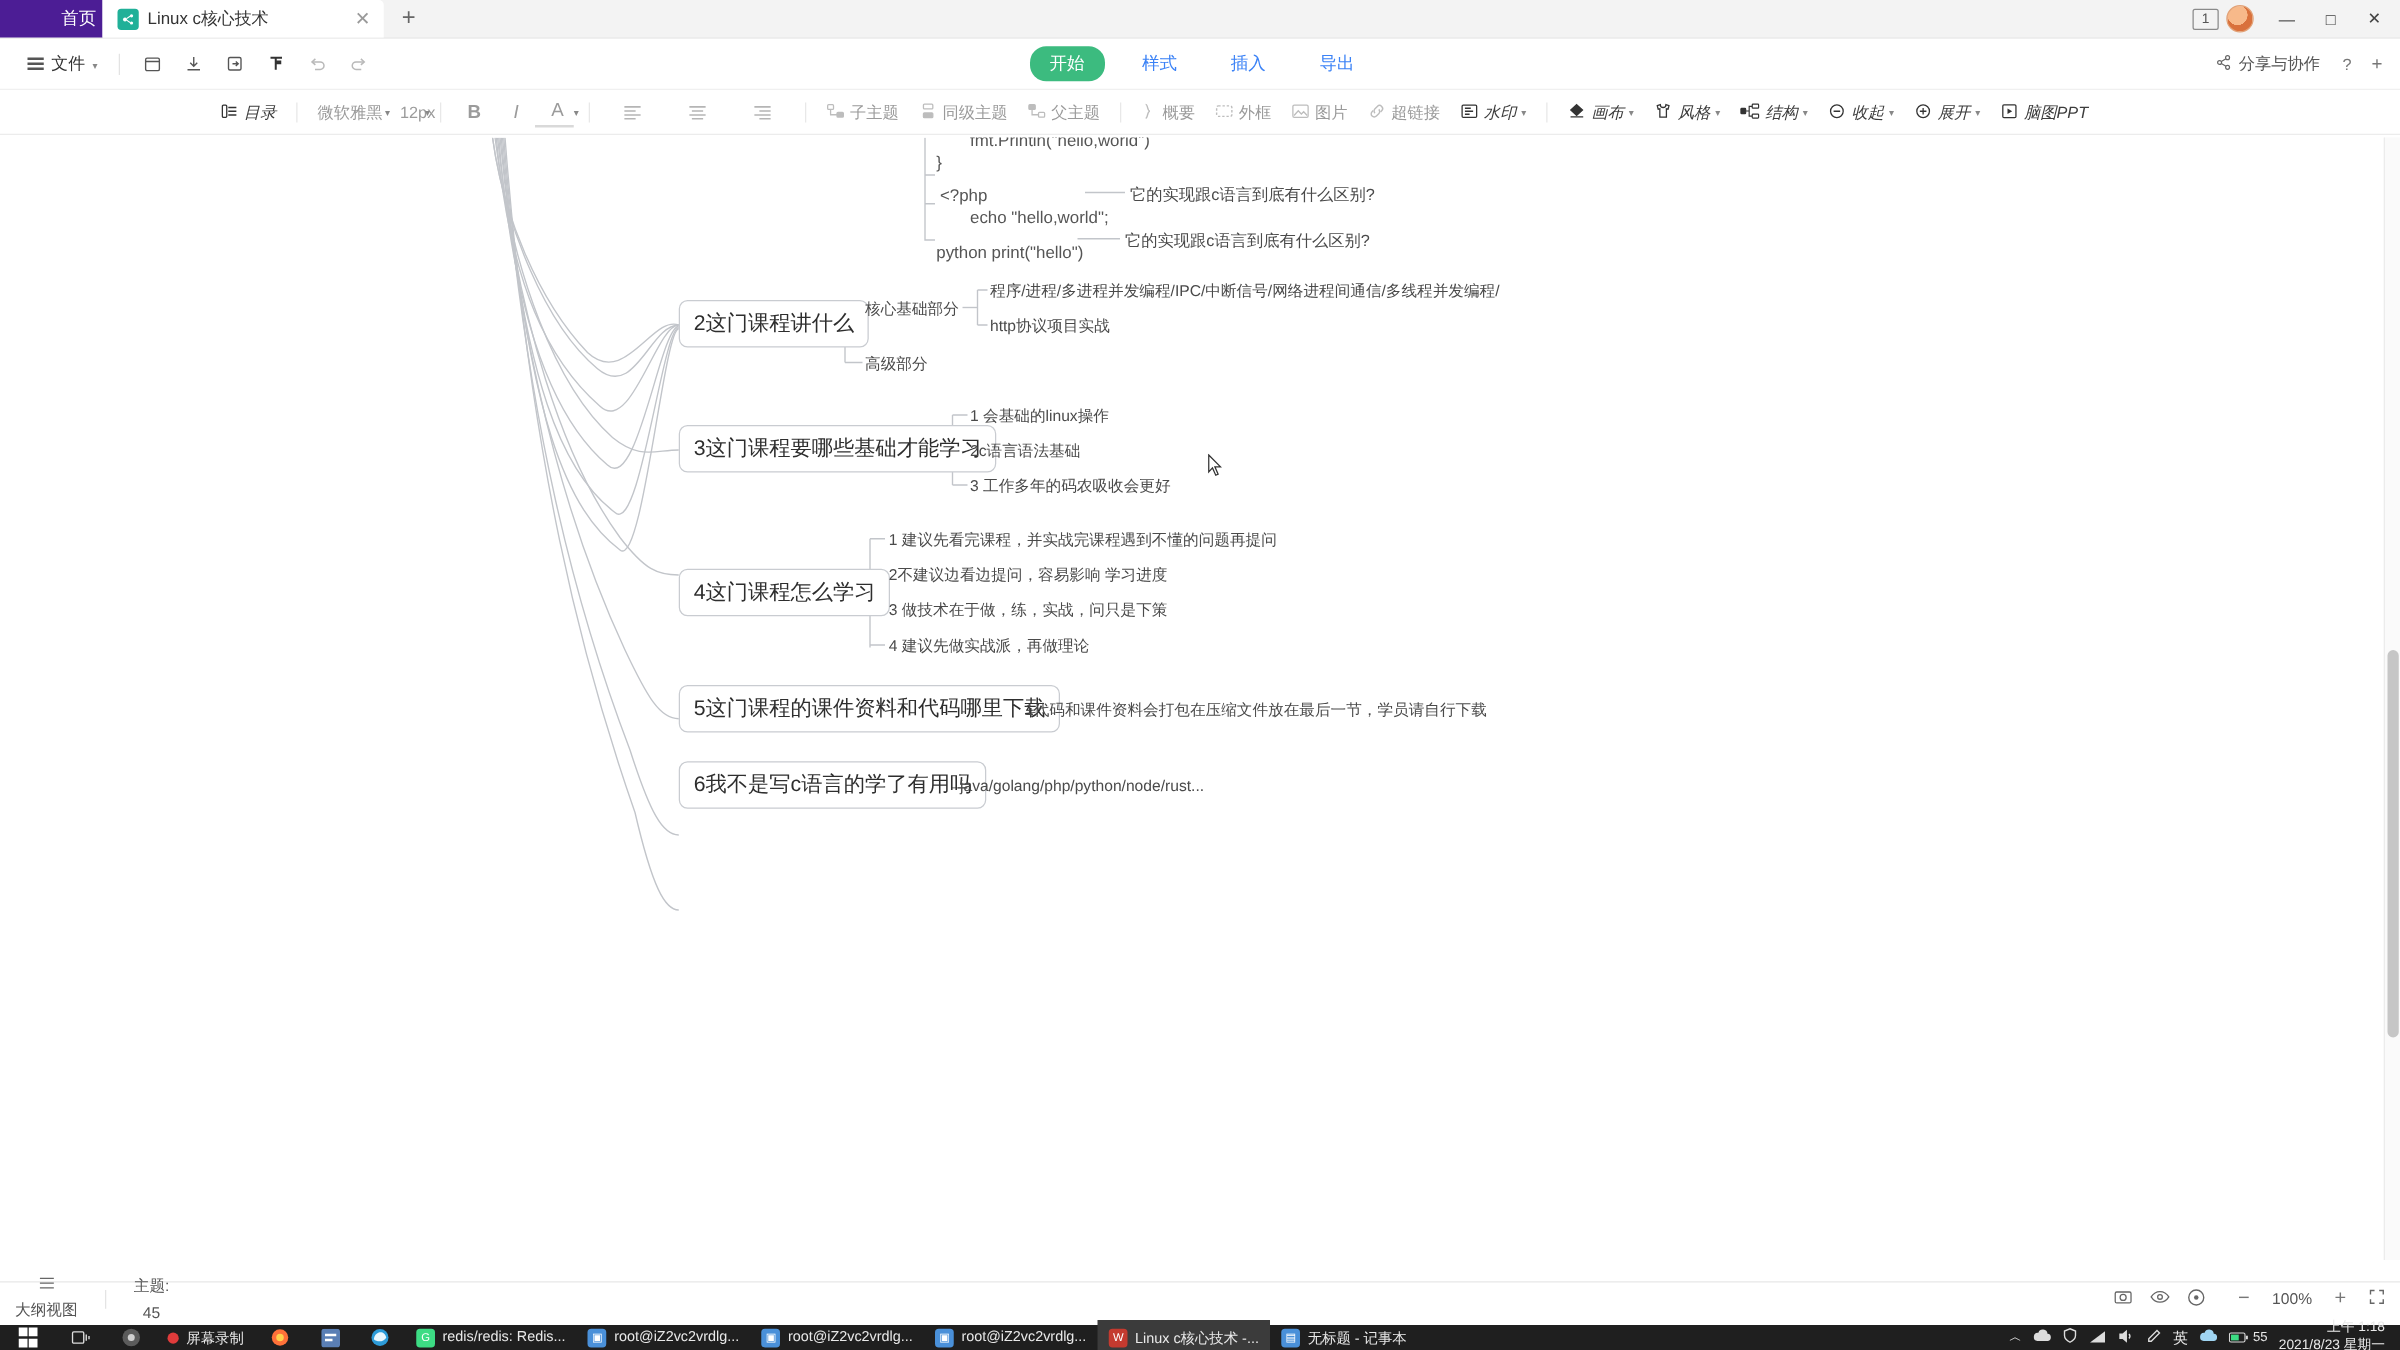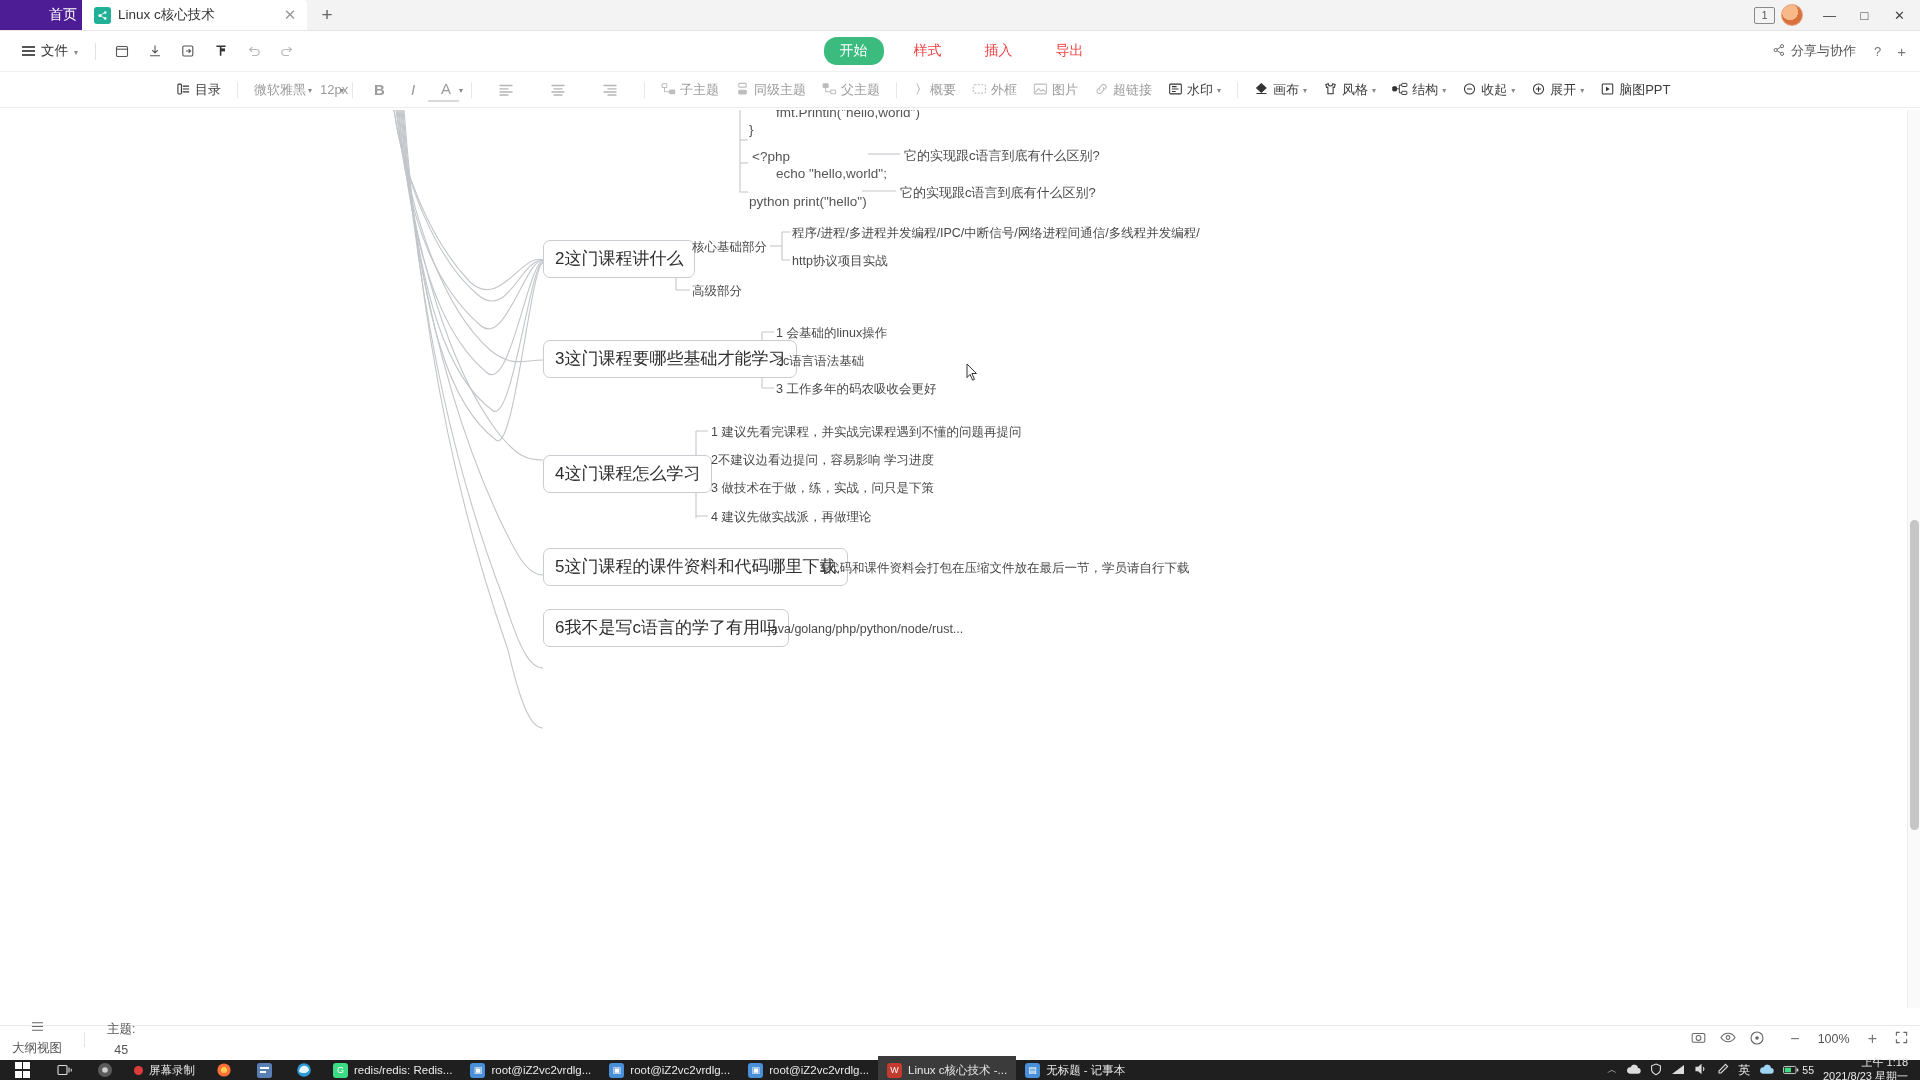--- a/index.html
+++ b/index.html
@@ -52,35 +52,35 @@
   }
   .menu-left { display: flex; align-items: center; gap: 0; }
   .file-btn { display: flex; align-items: center; gap: 6px; font-size: 13.5px; color: #333; padding: 4px 8px; }
   .hamburger { display: inline-flex; flex-direction: column; gap: 2.5px; }
   .hamburger i { display: block; width: 13px; height: 1.5px; background: #555; }
   .caret { font-size: 8px; color: #888; display: inline-block; transform: translateY(1px); }
   .icon-btn { width: 29px; height: 29px; display: flex; align-items: center; justify-content: center; margin: 0 2px; }
   .sep-v { width: 1px; height: 17px; background: #e3e3e3; margin: 0 9px; }
   .center-menu { position: absolute; left: 0; right: 0; display: flex; justify-content: center; gap: 17px; pointer-events: none; }
   .center-menu > * { pointer-events: auto; }
-  .mitem { font-size: 14px; color: #ef4444; padding: 5px 13px; border-radius: 13px; }
+  .mitem { font-size: 14px; color: #3b82f6; padding: 5px 13px; border-radius: 13px; }
   .mitem.active { background: #3cbb7f; color: #fff; padding: 5px 16px; }
   .share {
     margin-left: auto; display: flex; align-items: center; gap: 5px;
     font-size: 13px; color: #555;
   }
 
   
   .toolbar {
     height: 36px; background: #fff; display: flex; align-items: center;
     padding: 0 0 0 168px; border-bottom: 1px solid #ececec; gap: 0;
     font-size: 13px; color: #9b9b9b; white-space: nowrap;
   }
   .tool { display: flex; align-items: center; gap: 4px; padding: 3px 8px; color: #9b9b9b; }
-  .tool.on { color: #3c3c3c; }
+  .tool.on { color: #3c3c3c; font-style: italic; }
   .tool .g { font-size: 14px; line-height: 1; }
   .tsep { width: 1px; height: 16px; background: #e8e8e8; margin: 0 8px; }
   .fontname { width: 62px; overflow: hidden; }
   .sz { width: 28px; }
 
   
   .canvas { position: absolute; top: 110px; left: 0; width: 1920px; height: 898px; background: #fff; overflow: hidden; }
   .canvas svg { position: absolute; top: 0; left: 0; }
   .node {
     position: absolute; border: 1px solid #c9ccd1; border-radius: 7px;

